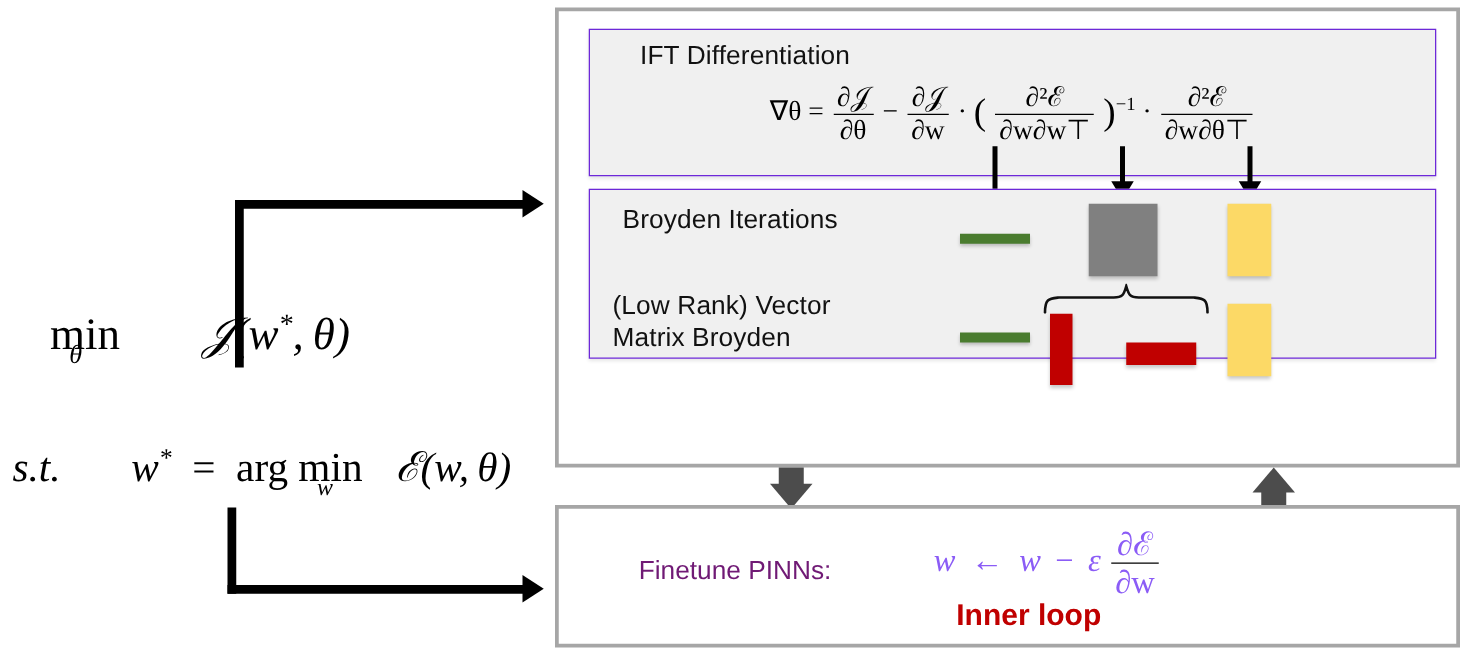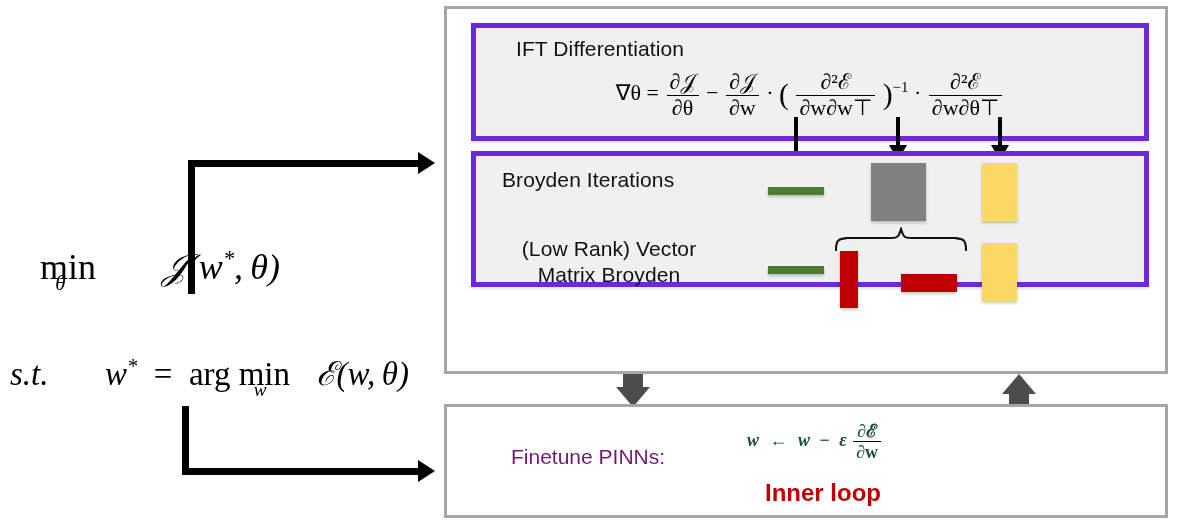--- a/index.html
+++ b/index.html
@@ -27,21 +27,21 @@
   .seg-v{position:absolute;background:#000;width:7px;}
   .seg-h{position:absolute;background:#000;height:7px;}
   .arrowhead-r{position:absolute;width:0;height:0;
        border-top:11px solid transparent;border-bottom:11px solid transparent;
        border-left:17px solid #000;}
 
   
   .outer-box{position:absolute;left:444px;top:6px;width:724px;height:368px;
       border:3px solid #a6a6a6;background:#ffffff;box-sizing:border-box;}
 
-  .panel{position:absolute;background:#f0f0f0;border:5px solid #6d28d9;
+  .panel{position:absolute;background:#f0f0f0;border:1px solid #6d28d9;
          box-sizing:border-box;box-shadow:0 2px 3px rgba(0,0,0,.10);}
 
   .panel-ift{left:24px;top:14px;width:678px;height:118px;}
   .panel-broy{left:24px;top:142px;width:678px;height:136px;}
 
   .panel-title{position:absolute;font-size:21px;color:#111;letter-spacing:.1px;}
 
   .ift-formula{position:absolute;left:0;right:0;top:42px;text-align:center;
         font-family:"Liberation Serif", serif;font-size:22px;color:#000;}
 
@@ -77,21 +77,21 @@
       border-top:20px solid #4c4c4c;}
   .ta-head-u{position:absolute;width:0;height:0;
       border-left:17px solid transparent;border-right:17px solid transparent;
       border-bottom:20px solid #4c4c4c;}
 
   
   .bottom-box{position:absolute;left:444px;top:404px;width:724px;height:114px;
       border:3px solid #a6a6a6;background:#ffffff;box-sizing:border-box;}
   .ft-label{position:absolute;left:64px;top:38px;font-size:21px;color:#701a75;}
   .ft-formula{position:absolute;left:300px;top:14px;
-      font-family:"Liberation Serif", serif;font-size:18px;color:#14532d;white-space:nowrap;font-weight:bold;}
+      font-family:"Liberation Serif", serif;font-size:26px;color:#8b5cf6;white-space:nowrap;}
   .inner-loop-lbl{position:absolute;left:318px;top:72px;
       font-size:24px;color:#c00000;font-weight:600;}
 </style>
 </head>
 <body>
 
 <div class="stage">
 
   <div class="obj-min">
     <span class="mathserif upr">min</span><span class="sub mathserif">θ</span>
@@ -164,21 +164,21 @@
       <div class="dn-head" style="left:442px;top:136px;"></div>
     </div>
     <div class="dn-arrow">
       <div class="dn-shaft" style="left:551px;top:108px;height:30px;"></div>
       <div class="dn-head" style="left:544px;top:136px;"></div>
     </div>
 
     <div class="panel panel-broy">
       <div class="panel-title" style="left:26px;top:12px;">Broyden Iterations</div>
 
-      <div class="panel-title" style="left:18px;top:80px;width:230px;text-align:center;line-height:1.25;">
+      <div class="panel-title" style="left:18px;top:80px;width:230px;line-height:1.25;">
         <span>(Low Rank) Vector</span><br>
         <span>Matrix Broyden</span>
       </div>
     </div>
 
     <div class="shape" style="left:321px;top:178px;width:56px;height:8px;background:#4a7c2f;"></div>
     <div class="shape" style="left:424px;top:154px;width:55px;height:58px;background:#808080;"></div>
     <div class="shape" style="left:535px;top:154px;width:35px;height:58px;background:#fcd966;"></div>
 
     <div class="shape" style="left:321px;top:257px;width:56px;height:8px;background:#4a7c2f;"></div>

